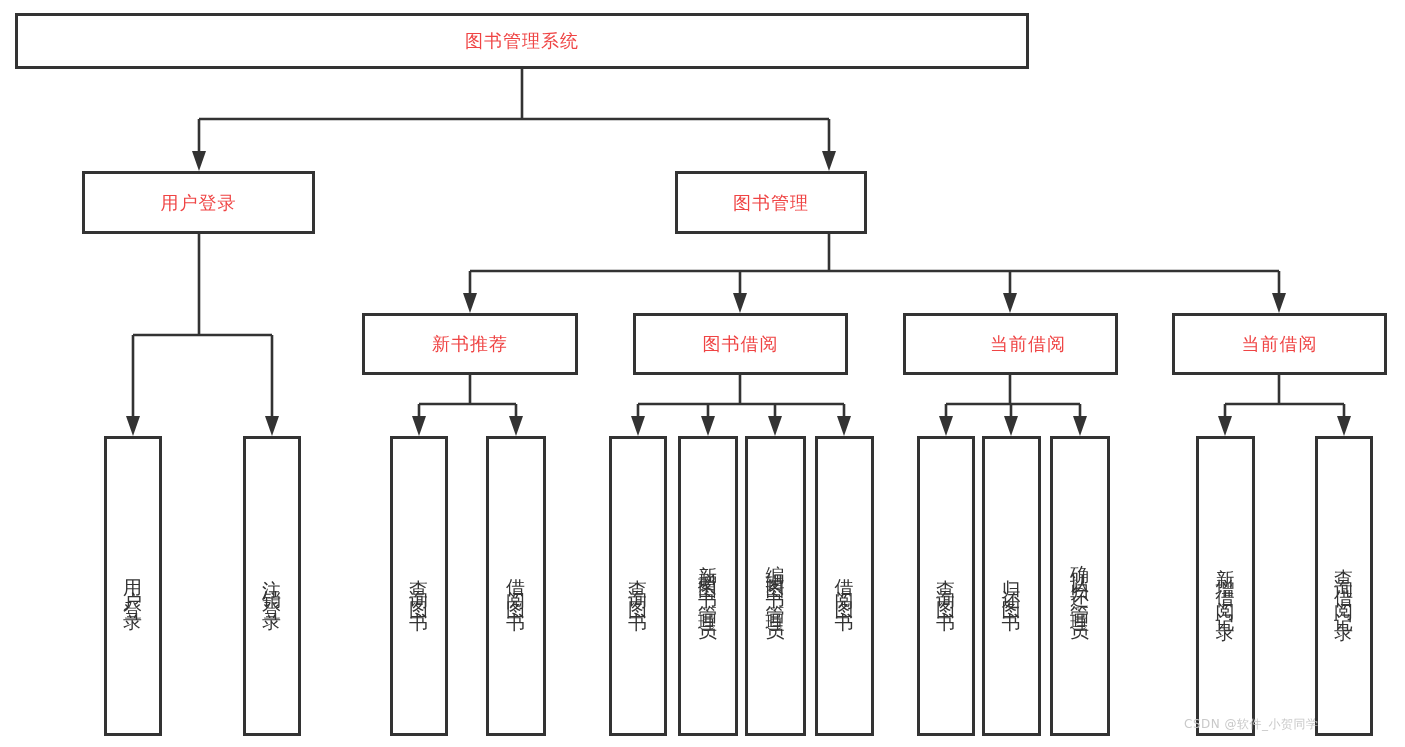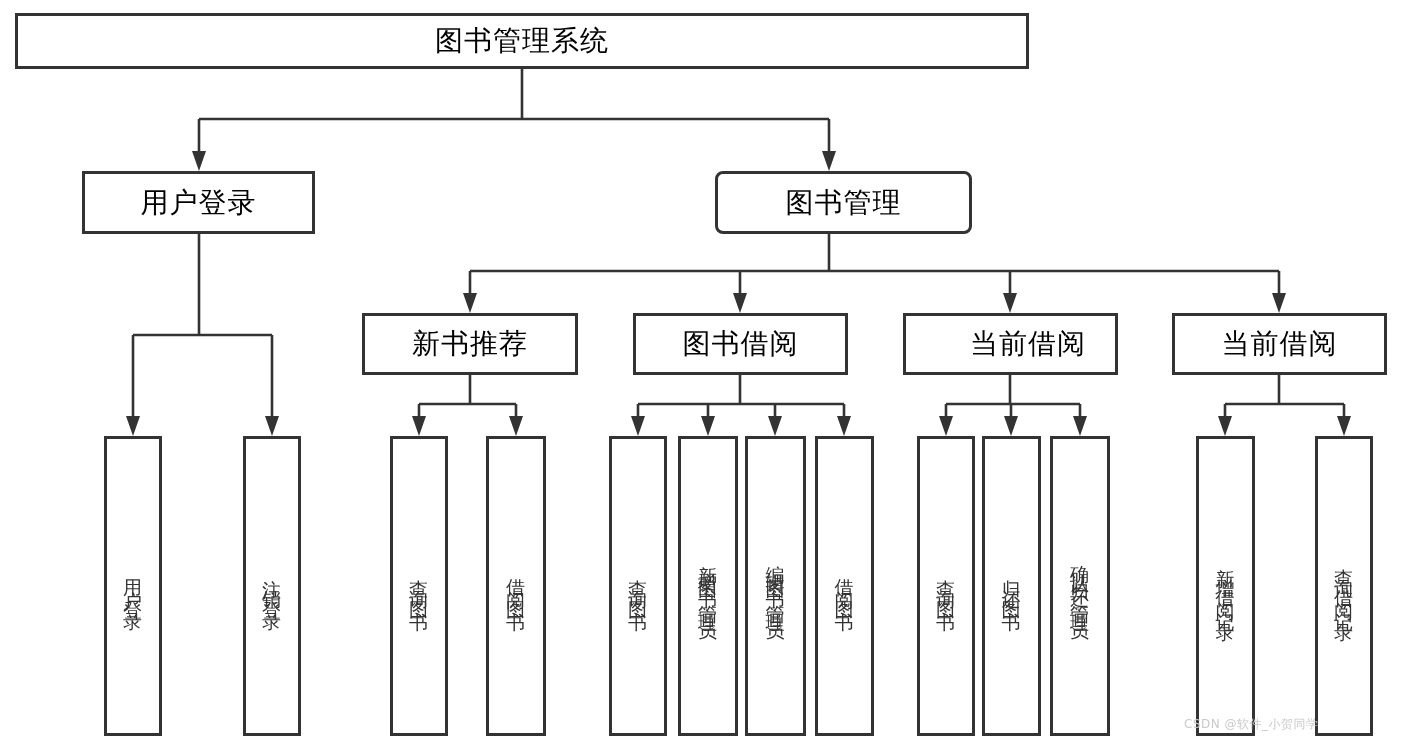--- a/index.html
+++ b/index.html
@@ -15,22 +15,22 @@
     position: absolute;
     box-sizing: border-box;
     border: 3px solid #333333;
     background: #ffffff;
     display: flex;
     align-items: center;
     justify-content: center;
     z-index: 2;
   }
   .hlabel {
-    font-size: 28px;
-    color: #000000;
+    font-size: 18px;
+    color: #ef4444;
     letter-spacing: 1px;
     white-space: nowrap;
   }
   .vlabel {
     writing-mode: vertical-rl;
     text-orientation: mixed;
     font-size: 19px;
     color: #333333;
     letter-spacing: 11px;
     line-height: 1;
@@ -117,21 +117,21 @@
     </g>
   </svg>
 
   <div class="box" style="left:15px; top:13px; width:1014px; height:56px;">
     <span class="hlabel">图书管理系统</span>
   </div>
 
   <div class="box" style="left:82px; top:171px; width:233px; height:63px;">
     <span class="hlabel">用户登录</span>
   </div>
-  <div class="box" style="left:715px; top:171px; width:257px; height:63px;border-radius:8px;">
+  <div class="box" style="left:675px; top:171px; width:192px; height:63px;">
     <span class="hlabel">图书管理</span>
   </div>
 
   <div class="box" style="left:633px; top:313px; width:215px; height:62px;">
     <span class="hlabel">图书借阅</span>
   </div>
   <div class="box" style="left:362px; top:313px; width:216px; height:62px;">
     <span class="hlabel">新书推荐</span>
   </div>
   <div class="box" style="left:903px; top:313px; width:215px; height:62px;padding-left:35px;">

